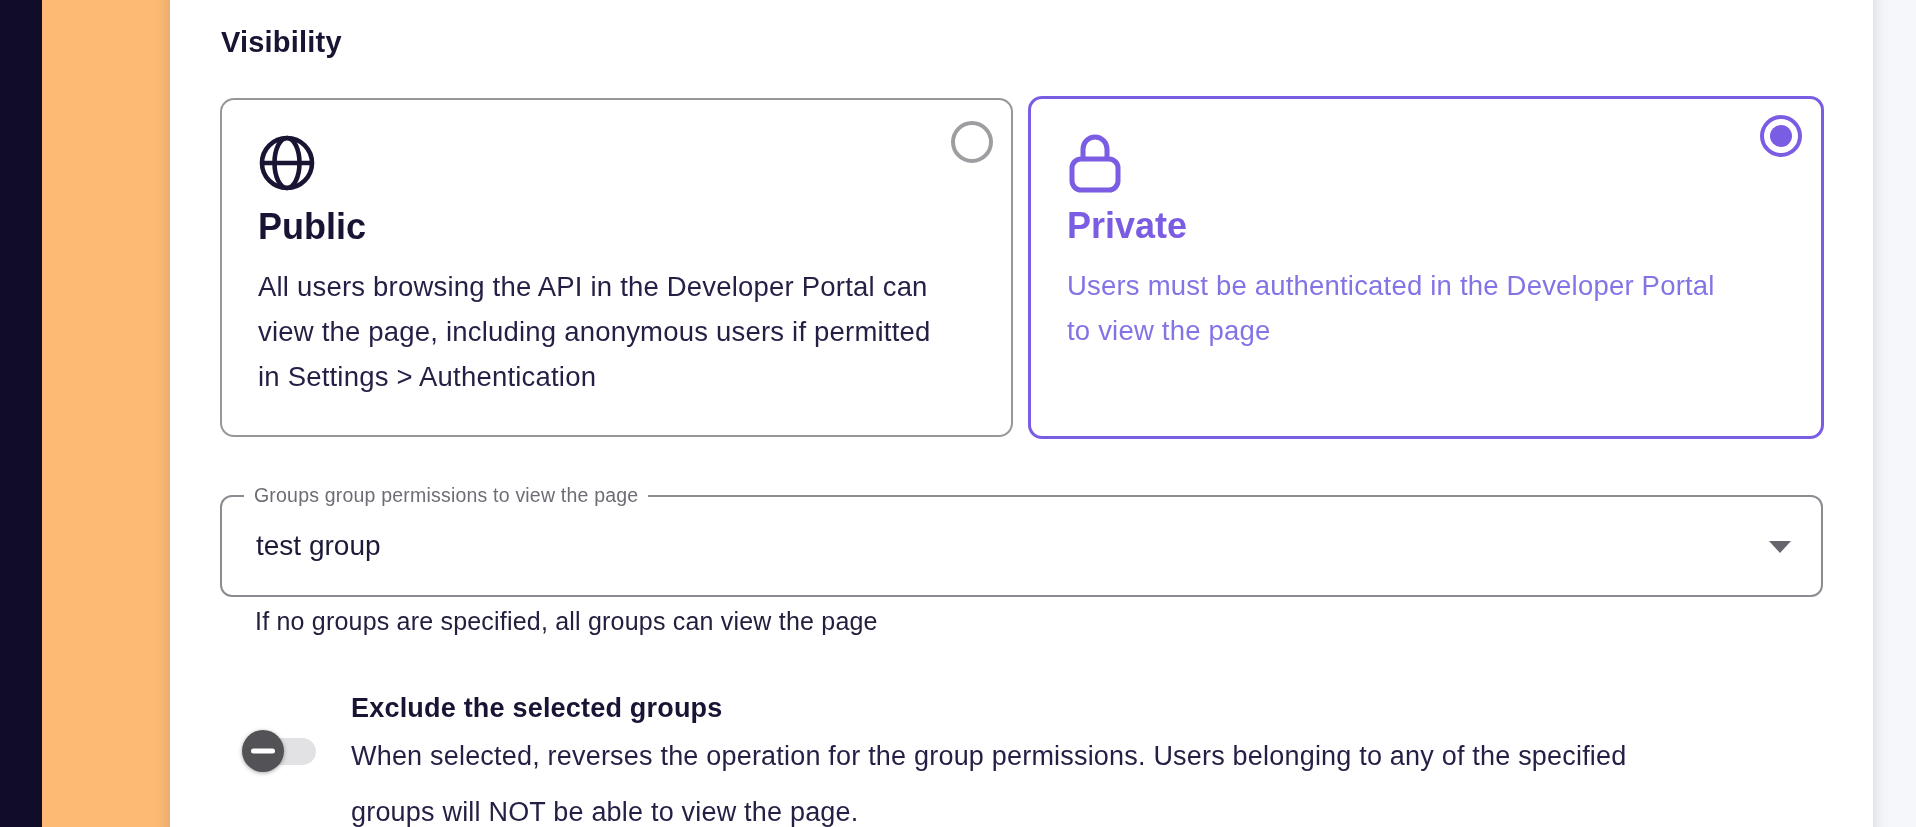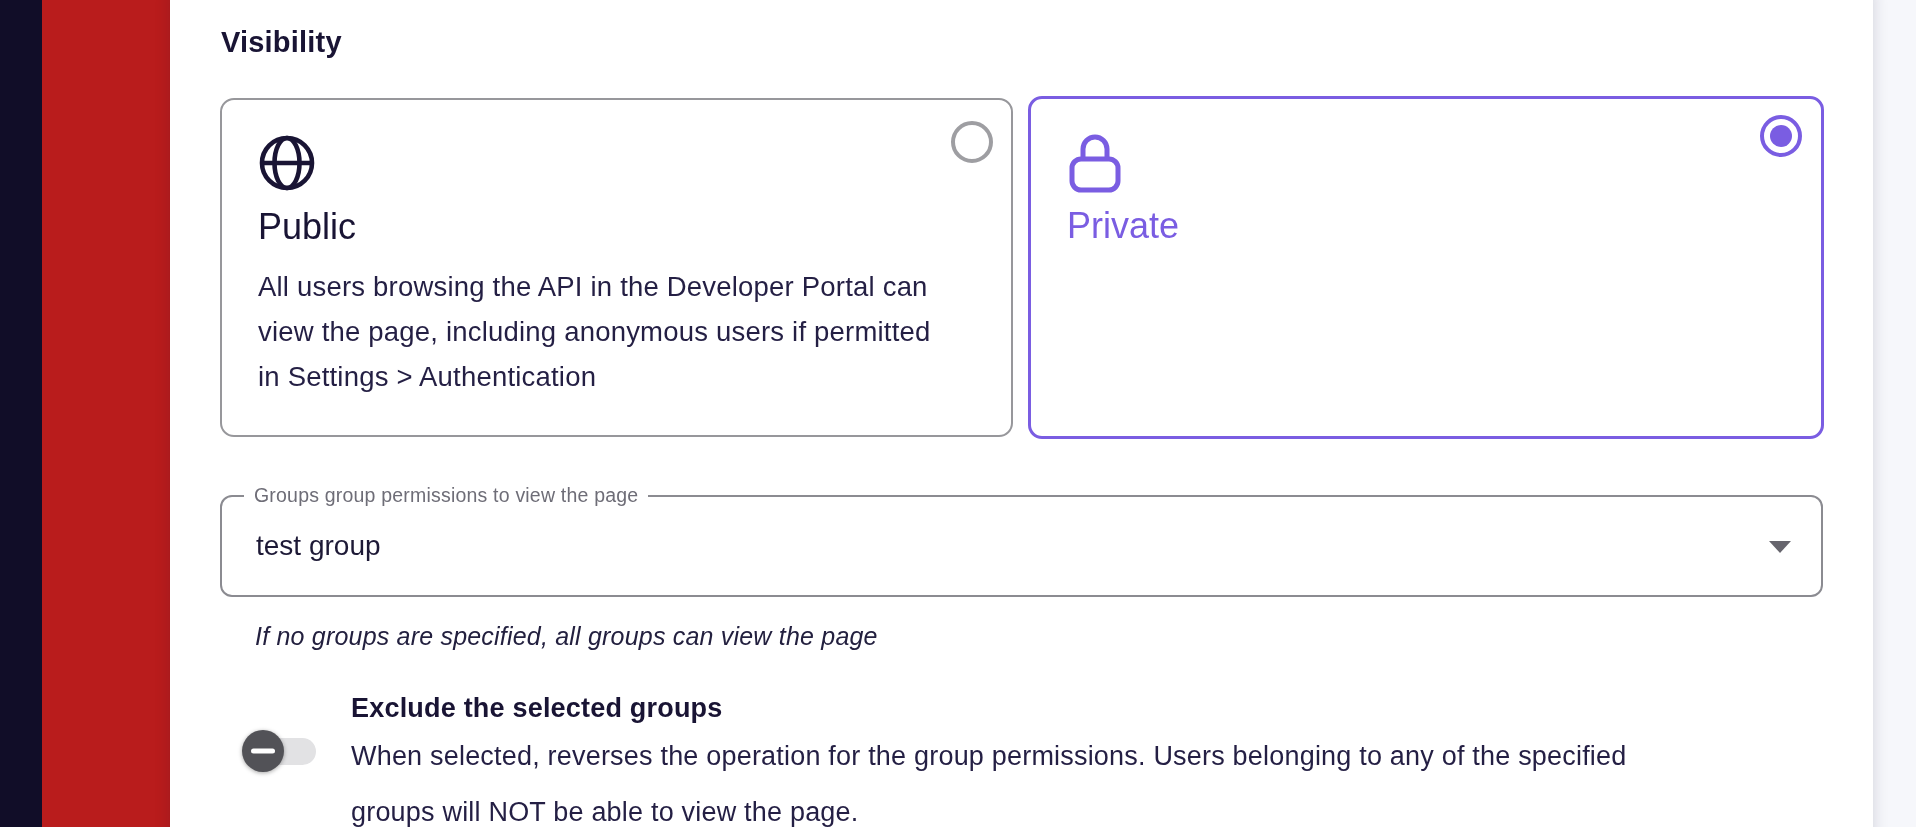--- a/index.html
+++ b/index.html
@@ -2,21 +2,21 @@
 <html><head>
 <meta charset="utf-8">
 <style>
   * { margin: 0; padding: 0; box-sizing: border-box; }
   html, body {
     width: 1916px; height: 827px;
     overflow: hidden;
     background: #f6f7fb;
     font-family: "Liberation Sans", sans-serif;
   }
-  .canvas { position: relative; width: 1831px; height: 827px; background: #b91c1c; }
+  .canvas { position: relative; width: 1831px; height: 827px; background: #fdba74; }
 
   .sidebar {
     position: absolute; left: 0; top: 0; width: 42px; height: 827px;
     background: #110d28;
   }
 
   .panel {
     position: absolute; left: 170px; top: -24px; width: 1703px; height: 900px;
     background: #ffffff; border-radius: 18px;
     box-shadow: 0 4px 16px rgba(23,18,50,0.16);
@@ -32,21 +32,21 @@
   .card {
     position: absolute; top: 122px; height: 339px;
     background: #fff; border-radius: 14px;
   }
   .card.public  { left: 50px;  width: 793px; border: 2px solid #97979b; }
   .card.private { left: 858px; top: 120px; width: 796px; height: 343px; border: 3px solid #7a5de2; }
 
   .card .icon-wrap { position: absolute; left: 36px; top: 33px; }
   .card .title {
     position: absolute; left: 36px; top: 106px;
-    font-size: 36px; font-weight: 400; color: #191434;
+    font-size: 36px; font-weight: 700; color: #191434;
   }
   .card.private .title { color: #7a5de2; }
   .card .desc {
     position: absolute; left: 36px; top: 164px; width: 740px;
     font-size: 27.5px; line-height: 45px; color: #241f44;
     letter-spacing: 0.2px;
   }
   .card.private .desc { color: #8374e6; width: 750px; }
 
   .radio {
@@ -84,22 +84,22 @@
     font-size: 28px; font-weight: 400; color: #1d1936;
   }
   .select-arrow {
     position: absolute; right: 30px; top: 44px;
     width: 0; height: 0;
     border-left: 11px solid transparent;
     border-right: 11px solid transparent;
     border-top: 12px solid #66656d;
   }
   .field-hint {
-    position: absolute; left: 85px; top: 646px;
-    font-size: 25px; color: #23203f; letter-spacing: 0.2px; font-style: italic;
+    position: absolute; left: 85px; top: 631px;
+    font-size: 25px; color: #23203f; letter-spacing: 0.2px;
   }
 
   
   .toggle {
     position: absolute; left: 72px; top: 754px; width: 76px; height: 42px;
     cursor: pointer;
   }
   .toggle .track {
     position: absolute; left: 2px; top: 8px; width: 72px; height: 27px;
     border-radius: 14px; background: #e2e2e4;
@@ -151,20 +151,21 @@
 
     <div class="card private">
       <span class="radio selected"></span>
       <span class="icon-wrap">
         <svg width="56" height="62" viewBox="0 0 56 62" fill="none">
           <rect x="5" y="27" width="46" height="31" rx="9" stroke="#7a5de2" stroke-width="5"></rect>
           <path d="M16 27 V17 a12 12 0 0 1 24 0 V27" stroke="#7a5de2" stroke-width="5"></path>
         </svg>
       </span>
       <div class="title">Private</div>
+      <div class="desc">Users must be authenticated in the Developer Portal<br>to view the page</div>
     </div>
 
     <div class="field">
       <span class="field-label">Groups group permissions to view the page</span>
       <span class="field-value">test group</span>
       <span class="select-arrow"></span>
     </div>
     <div class="field-hint">If no groups are specified, all groups can view the page</div>
 
     <div class="toggle">

